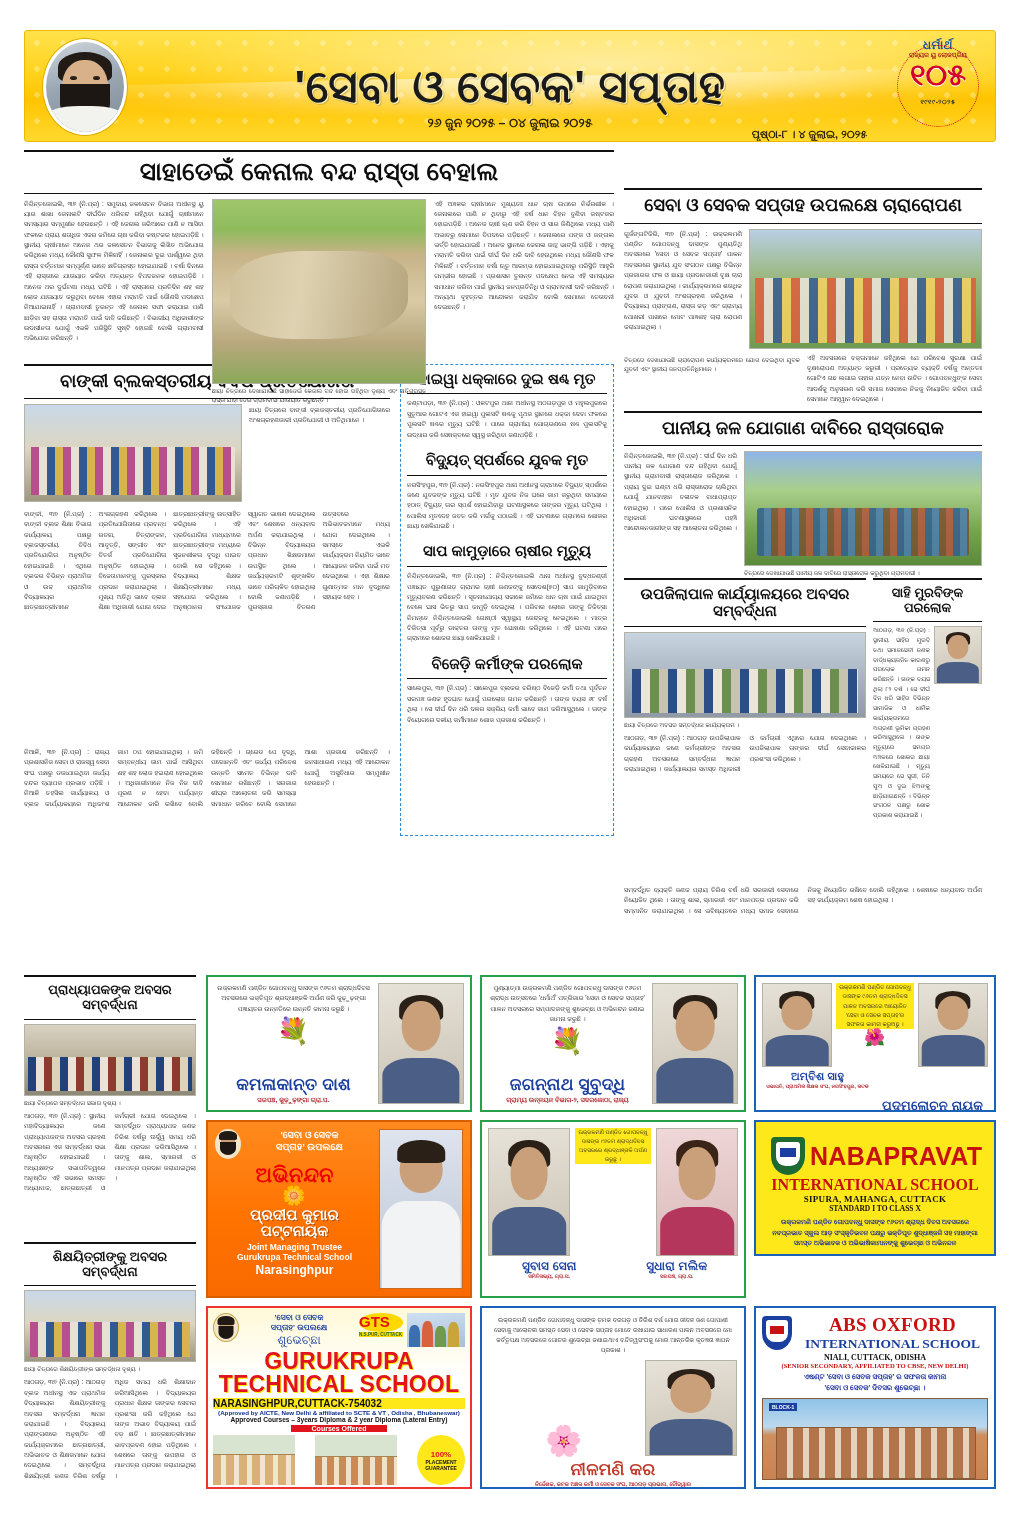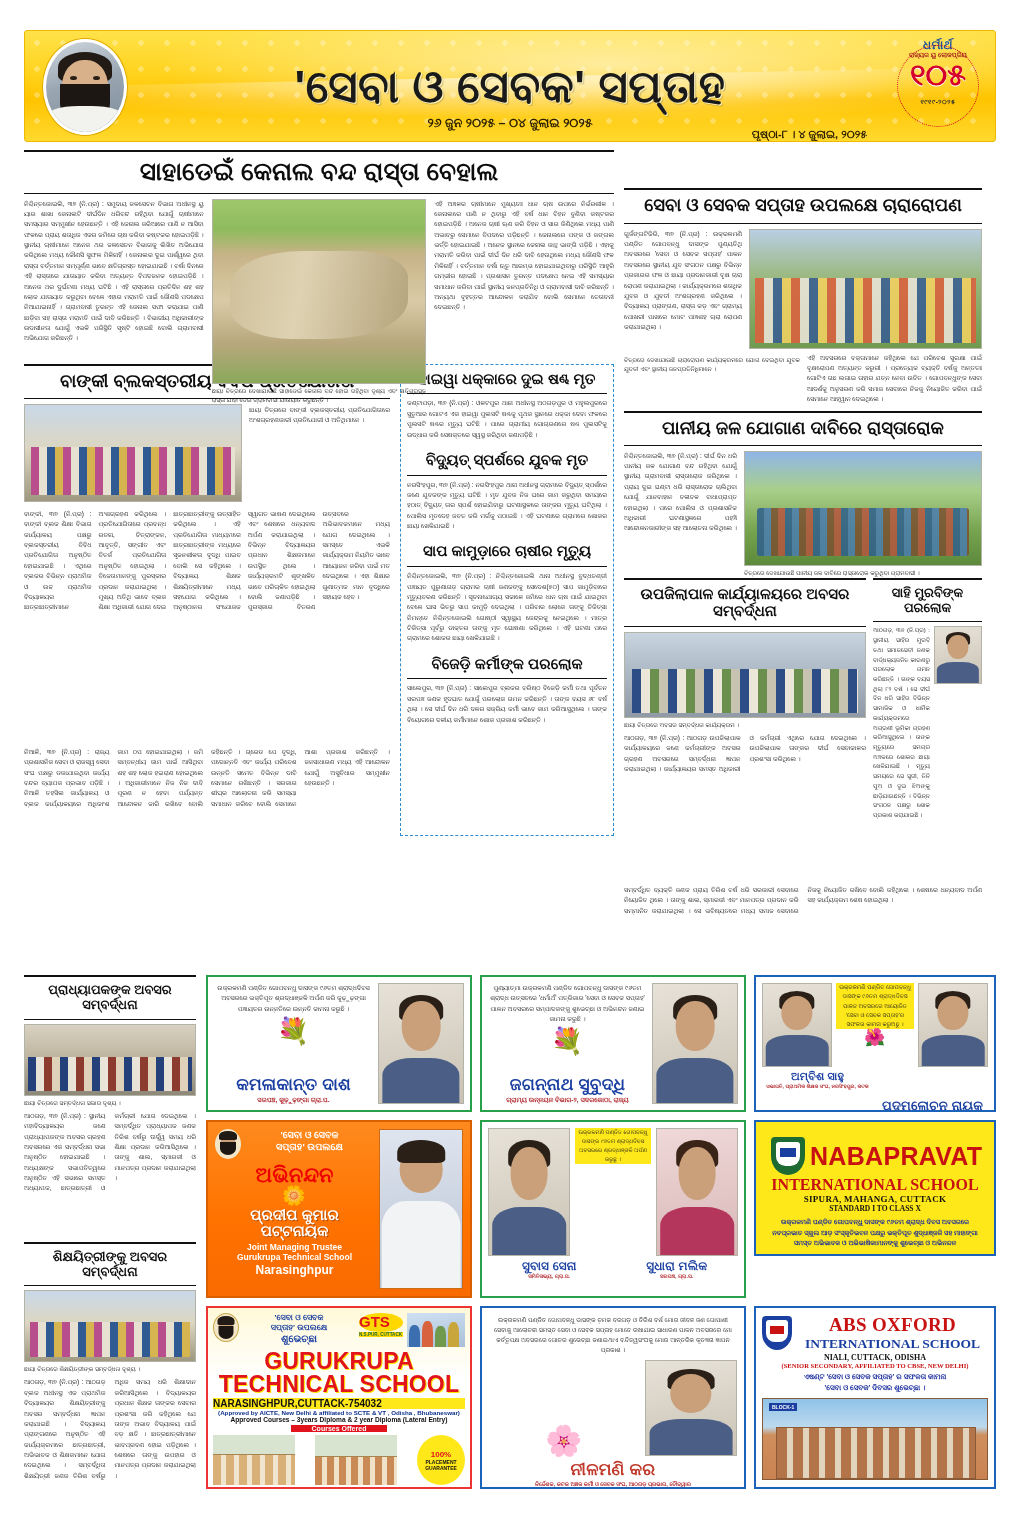--- a/index.html
+++ b/index.html
@@ -489,21 +489,21 @@
           <div class="gts-ad" style="width:266px;height:183px;padding:5px;position:relative;overflow:hidden;">
             <div style="display:flex;gap:4px;align-items:flex-start;">
               <div style="width:26px;height:29px;border-radius:50%;background:#f3e6c8;flex:none;position:relative;overflow:hidden;border:1px solid #c9a84c;">
                 <div style="position:absolute;left:50%;top:5px;transform:translateX(-50%);width:14px;height:16px;border-radius:48%;background:#caa07a;"></div>
                 <div style="position:absolute;left:50%;top:2px;transform:translateX(-50%);width:17px;height:9px;border-radius:50% 50% 15% 15%;background:#221a14;"></div>
                 <div style="position:absolute;left:50%;top:12px;transform:translateX(-50%);width:15px;height:13px;border-radius:0 0 50% 50%;background:#1d1713;"></div>
               </div>
               <div style="flex:1;text-align:center;">
                 <div style="font-size:8px;font-weight:900;color:#1a3fa0;">'ସେବା ଓ ସେବକ</div>
                 <div style="font-size:8px;font-weight:900;color:#1a3fa0;">ସପ୍ତାହ' ଉପଲକ୍ଷେ</div>
-                <div style="font-size:10px;font-weight:700;color:#1a3fa0;">ଶୁଭେଚ୍ଛା</div>
+                <div style="font-size:12px;font-weight:400;color:#1a3fa0;">ଶୁଭେଚ୍ଛା</div>
               </div>
               <div style="width:44px;flex:none;text-align:left;">
                 <div style="font-size:15px;font-weight:900;color:#e1131d;background:#ffd800;border-radius:50%;line-height:1.25;">GTS</div>
                 <div style="font-size:4.6px;font-weight:900;color:#1d6b33;background:#ffd800;">N.S.PUR, CUTTACK</div>
               </div>
               <div style="width:58px;height:34px;flex:none;background:linear-gradient(170deg,#cfe0f2,#a9bfd8);position:relative;overflow:hidden;">
                 <div style="position:absolute;bottom:0;left:2px;width:11px;height:22px;border-radius:40% 40% 0 0;background:#3b6fb0;"></div>
                 <div style="position:absolute;bottom:0;left:15px;width:11px;height:26px;border-radius:40% 40% 0 0;background:#d9623e;"></div>
                 <div style="position:absolute;bottom:0;left:28px;width:11px;height:21px;border-radius:40% 40% 0 0;background:#6f9a4e;"></div>
                 <div style="position:absolute;bottom:0;left:41px;width:11px;height:25px;border-radius:40% 40% 0 0;background:#c8a63c;"></div>

